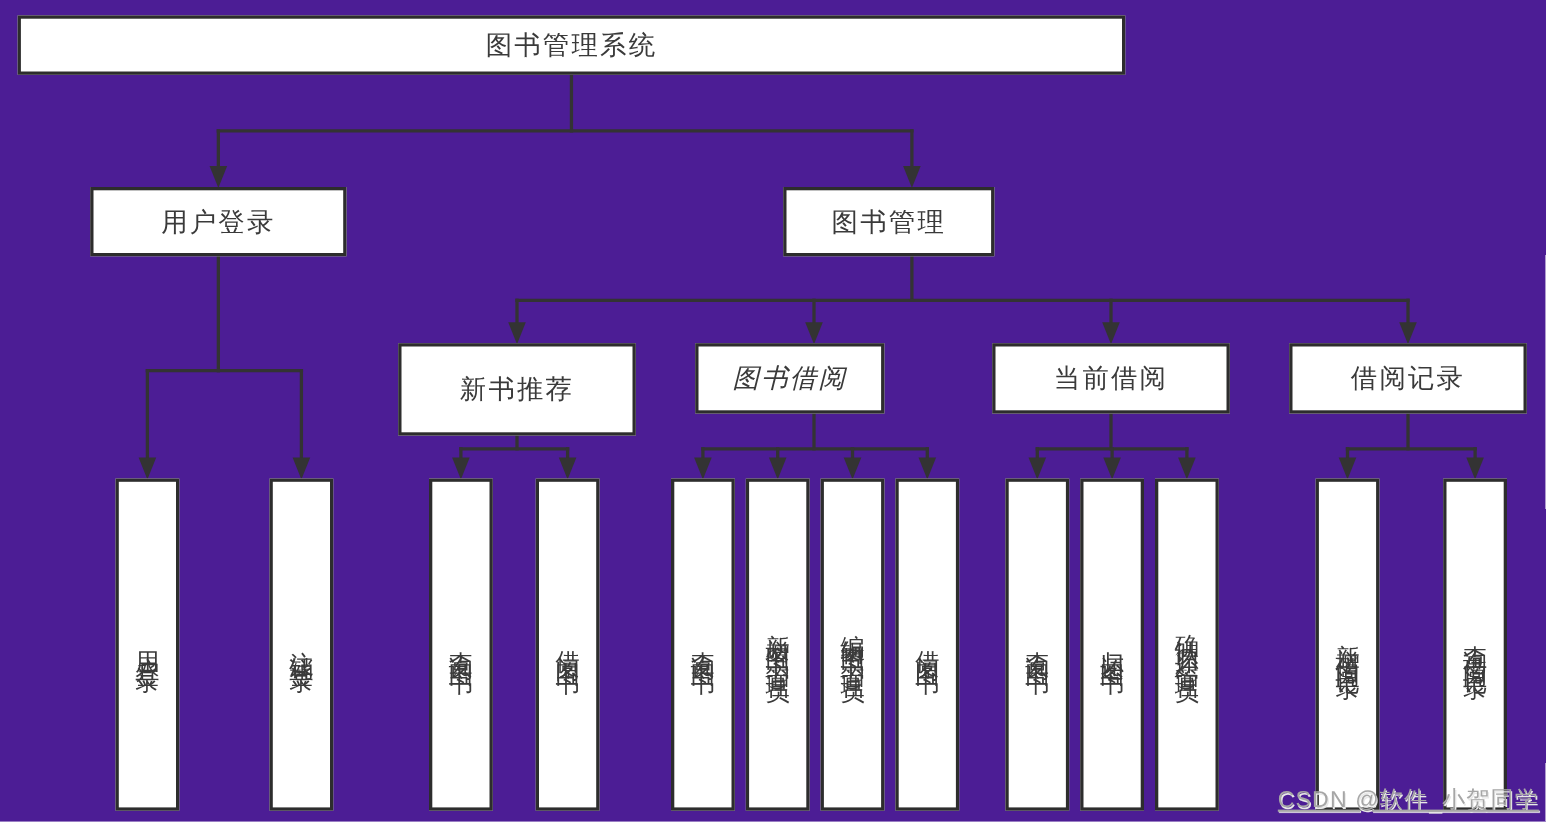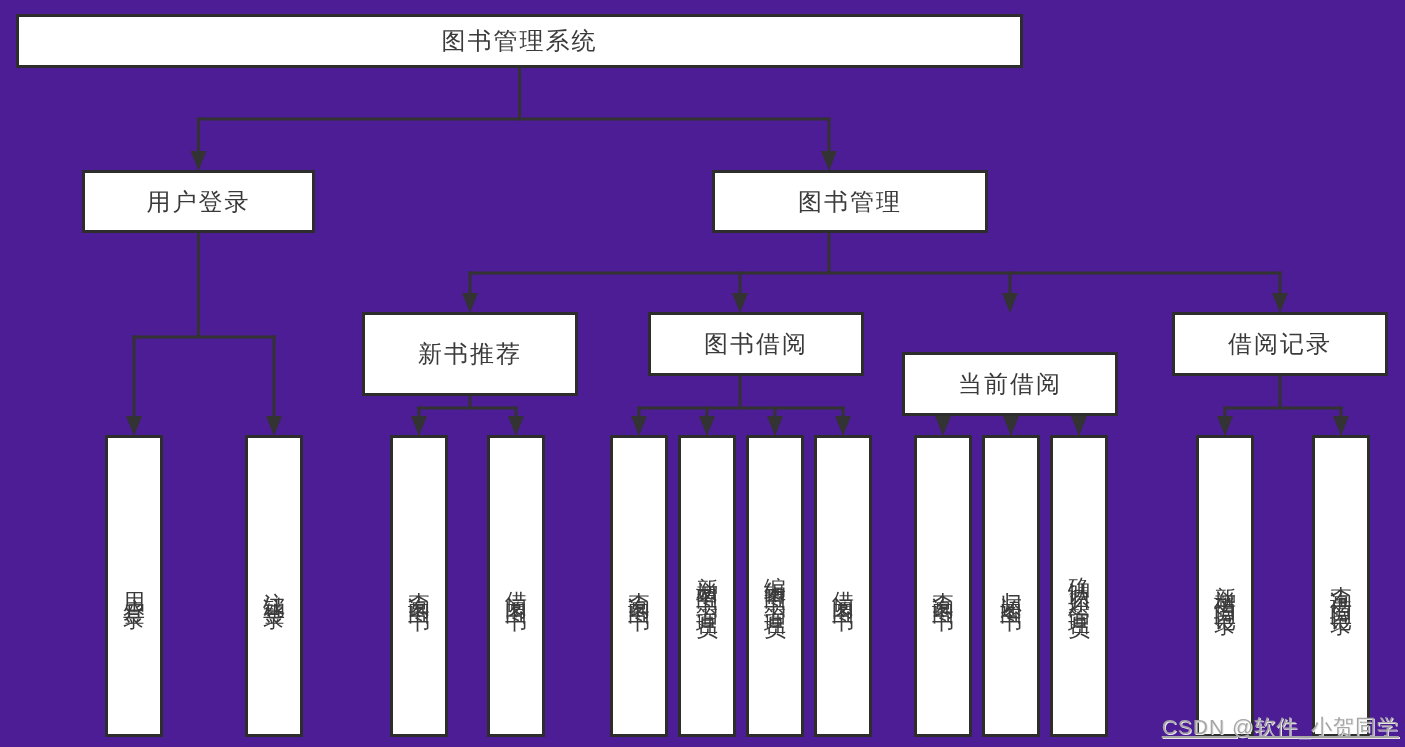--- a/index.html
+++ b/index.html
@@ -98,24 +98,24 @@
       <line x1="1280" y1="376" x2="1280" y2="408" stroke="#333333" stroke-width="3" stroke-linecap="square"></line>
       <line x1="1225" y1="408" x2="1341" y2="408" stroke="#333333" stroke-width="3" stroke-linecap="square"></line>
       <line x1="1225" y1="408" x2="1225" y2="417" stroke="#333333" stroke-width="3" stroke-linecap="square"></line>
       <polygon points="1217,416 1233,416 1225,436" fill="#333333"></polygon>
       <line x1="1341" y1="408" x2="1341" y2="417" stroke="#333333" stroke-width="3" stroke-linecap="square"></line>
       <polygon points="1333,416 1349,416 1341,436" fill="#333333"></polygon>
     </svg>
 
   <div class="node horizontal" style="left: 16px; top: 14px; width: 1007px; height: 54px;">图书管理系统</div>
     <div class="node horizontal" style="left: 82px; top: 170px; width: 233px; height: 63px;">用户登录</div>
-    <div class="node horizontal" style="left: 712px; top: 170px; width: 276px; height: 63px;">图书管理</div>
+    <div class="node horizontal" style="left: 712px; top: 170px; width: 192px; height: 63px;">图书管理</div>
     <div class="node horizontal" style="left: 362px; top: 312px; width: 216px; height: 84px;">新书推荐</div>
-    <div class="node horizontal" style="left: 648px; top: 312px; width: 216px; height: 64px;">图书借阅</div>
-    <div class="node horizontal" style="left: 902px; top: 312px; width: 216px; height: 64px; margin-top: 40px;">当前借阅</div>
+    <div class="node horizontal" style="left: 632px; top: 312px; width: 172px; height: 64px; font-style: italic;">图书借阅</div>
+    <div class="node horizontal" style="left: 902px; top: 312px; width: 216px; height: 64px;">当前借阅</div>
     <div class="node horizontal" style="left: 1172px; top: 312px; width: 216px; height: 64px; text-align: right;">借阅记录</div>
     <div class="node vertical" style="left: 105px; top: 435px; width: 58px; height: 302px;">用户登录</div>
     <div class="node vertical" style="left: 245px; top: 435px; width: 58px; height: 302px;">注销登录</div>
     <div class="node vertical" style="left: 390px; top: 435px; width: 58px; height: 302px;">查询图书</div>
     <div class="node vertical" style="left: 487px; top: 435px; width: 58px; height: 302px;">借阅图书</div>
     <div class="node vertical" style="left: 610px; top: 435px; width: 58px; height: 302px;">查询图书</div>
     <div class="node vertical" style="left: 678px; top: 435px; width: 58px; height: 302px;">新增图书（管理员）</div>
     <div class="node vertical" style="left: 746px; top: 435px; width: 58px; height: 302px;">编辑图书（管理员）</div>
     <div class="node vertical" style="left: 814px; top: 435px; width: 58px; height: 302px;">借阅图书</div>
     <div class="node vertical" style="left: 914px; top: 435px; width: 58px; height: 302px;">查询图书</div>

